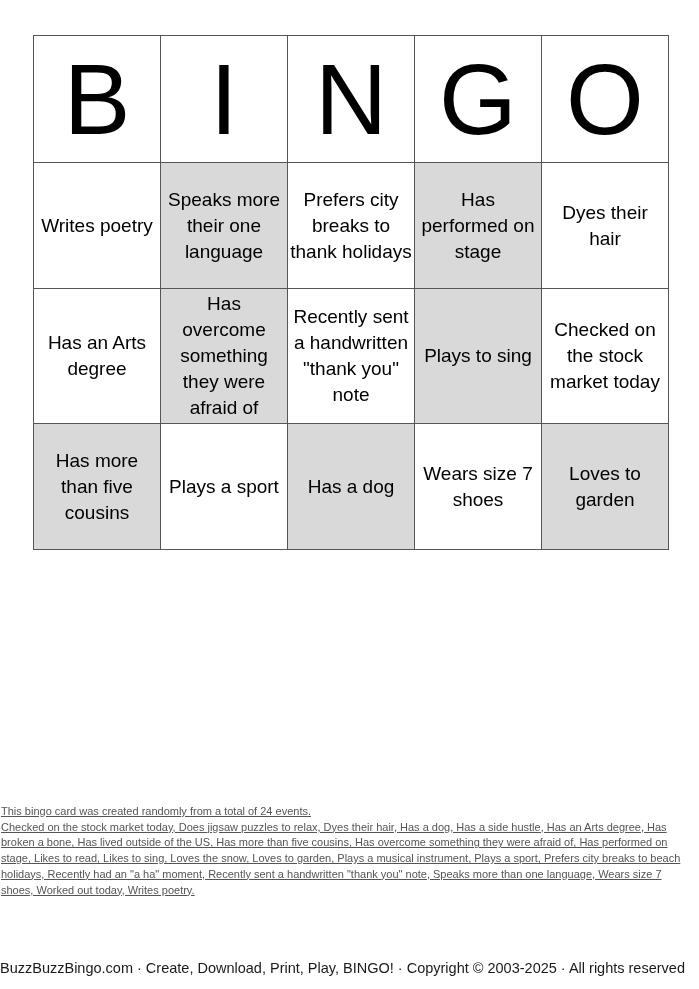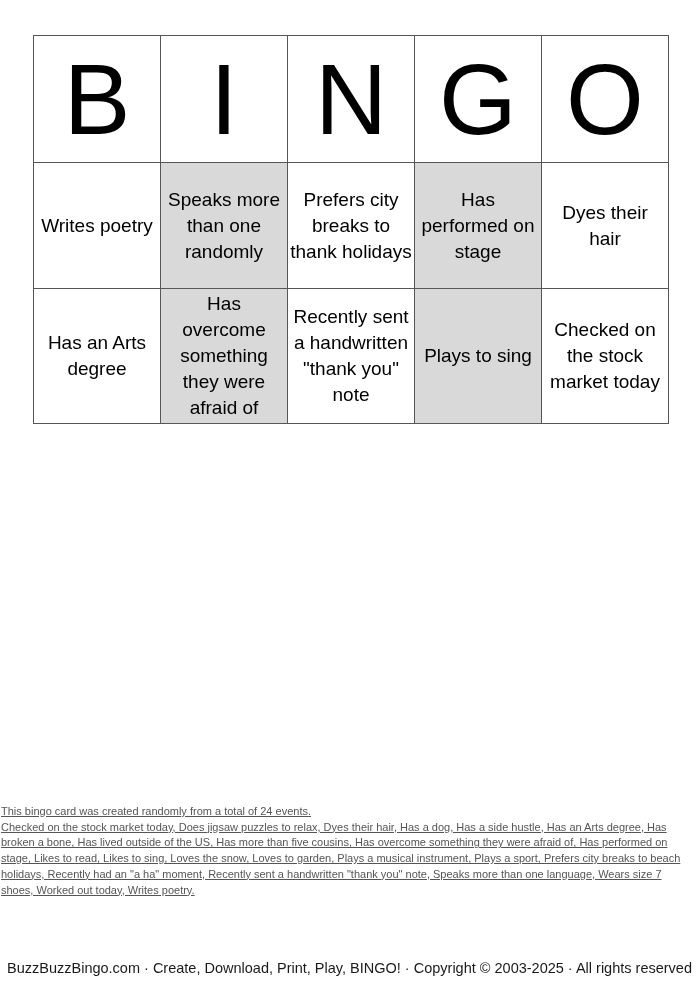--- a/index.html
+++ b/index.html
@@ -49,50 +49,56 @@
     font-size: 11px;
     line-height: 15.7px;
     color: #555555;
     text-decoration: underline;
   }
   .footer {
     position: absolute;
     left: 0;
     top: 960px;
     width: 100%;
-    text-align: center;
     font-size: 14.5px;
     color: #1a1a1a;
   }
 </style>
 </head>
 <body>
 
 <table class="bingo-card">
   <tbody>
       <tr class="header-row">
     <td class="header-cell">B</td>
     <td class="header-cell">I</td>
     <td class="header-cell">N</td>
     <td class="header-cell">G</td>
     <td class="header-cell">O</td>
   </tr>
   <tr>
     <td class="cell-text">Writes poetry</td>
-    <td class="cell-text shaded">Speaks more than one randomly</td>
+    <td class="cell-text shaded">Speaks more their one language</td>
     <td class="cell-text">Prefers city breaks to thank holidays</td>
     <td class="cell-text shaded">Has performed on stage</td>
     <td class="cell-text">Dyes their hair</td>
   </tr>
   <tr>
     <td class="cell-text">Has an Arts degree</td>
     <td class="cell-text shaded">Has overcome something they were afraid of</td>
     <td class="cell-text">Recently sent a handwritten "thank you" note</td>
     <td class="cell-text shaded">Plays to sing</td>
     <td class="cell-text">Checked on the stock market today</td>
+  </tr>
+  <tr>
+    <td class="cell-text shaded">Has more than five cousins</td>
+    <td class="cell-text">Plays a sport</td>
+    <td class="cell-text shaded">Has a dog</td>
+    <td class="cell-text">Wears size 7 shoes</td>
+    <td class="cell-text shaded">Loves to garden</td>
   </tr>
 </tbody>
   </table>
 
 <div class="notes">
   <div>This bingo card was created randomly from a total of 24 events.</div>
   <div>Checked on the stock market today, Does jigsaw puzzles to relax, Dyes their hair, Has a dog, Has a side hustle, Has an Arts degree, Has broken a bone, Has lived outside of the US, Has more than five cousins, Has overcome something they were afraid of, Has performed on stage, Likes to read, Likes to sing, Loves the snow, Loves to garden, Plays a musical instrument, Plays a sport, Prefers city breaks to beach holidays, Recently had an "a ha" moment, Recently sent a handwritten "thank you" note, Speaks more than one language, Wears size 7 shoes, Worked out today, Writes poetry.</div>
 </div>
 
 <div class="footer">BuzzBuzzBingo.com · Create, Download, Print, Play, BINGO! · Copyright © 2003-2025 · All rights reserved</div>

